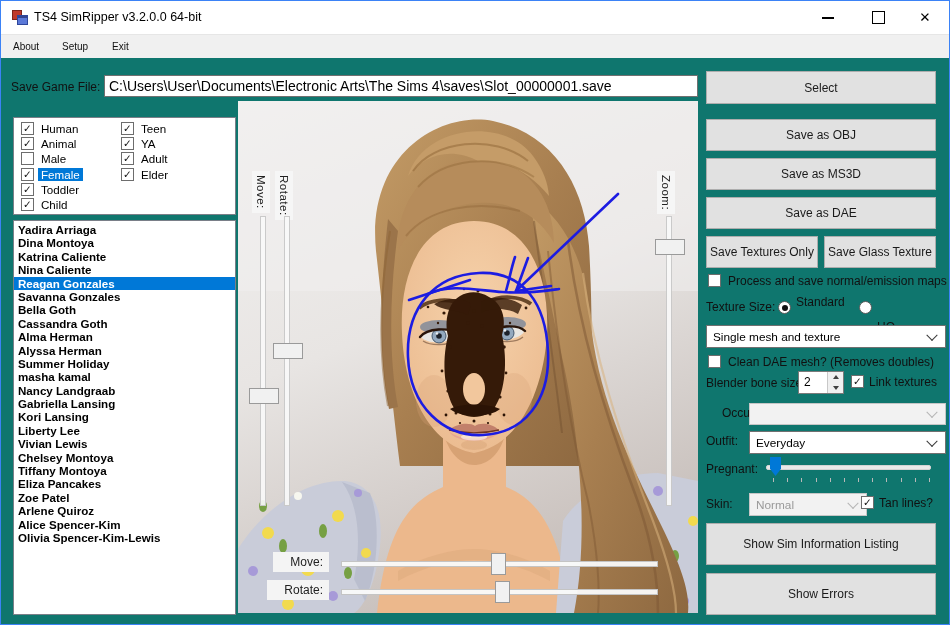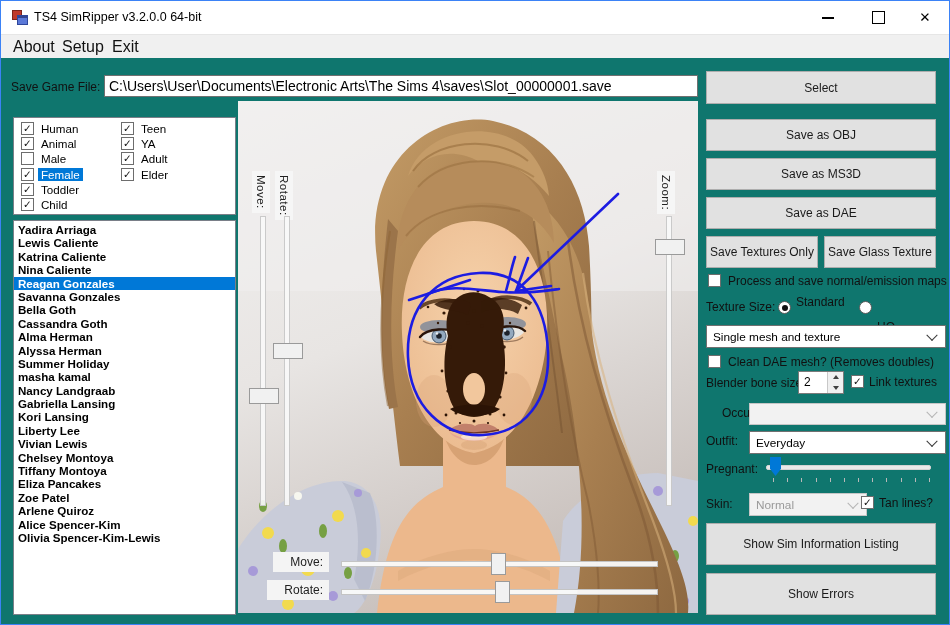--- a/index.html
+++ b/index.html
@@ -13,21 +13,21 @@
   .app-icon .sq2{position:absolute;left:5px;top:6px;width:9px;height:8px;background:#5b79d8;border:1px solid #2f479c;}
   .app-icon .sq2 i{display:block;height:2px;background:#33448f;}
   .win-btn{position:absolute;top:0;width:46px;height:33px;display:flex;align-items:center;justify-content:center;}
   #btn-min{left:804px}#btn-max{left:854px}#btn-close{left:901px}
   .min-glyph{width:12px;height:2px;background:#000;}
   .max-glyph{width:11px;height:11px;border:1.3px solid #000;background:transparent;}
   .close-glyph{font-size:13.5px;color:#000;line-height:1;}
 
   
   .menubar{position:absolute;left:0;top:34px;width:100%;height:23px;background:#f0f0f0;}
-  .menu-item{position:absolute;top:0;height:23px;display:flex;align-items:center;padding:0 9px;font-size:16px;color:#111;}
+  .menu-item{position:absolute;top:0;height:23px;display:flex;align-items:center;padding:0 9px;font-size:10px;color:#111;}
   #menu-about{left:3px}#menu-setup{left:52px}#menu-exit{left:102px}
 
   
   .file-label{position:absolute;left:10px;top:79px;font-size:12px;color:#111;}
   .file-input{position:absolute;left:103px;top:74px;width:584px;height:18px;border:1px solid #707070;background:#fff;
               font-size:14px;padding:1px 4px;font-family:"Liberation Sans",sans-serif;color:#000;}
 
   
   .btn{position:absolute;background:#e1e1e1;border:1px solid #adadad;font-size:12px;color:#1a1a1a;
        display:flex;align-items:center;justify-content:center;text-align:center;cursor:default;}
@@ -205,21 +205,21 @@
         </div>
         <div class="cb-row">
           <span class="cb">✓</span>
           <span class="cb-label">Elder</span>
         </div>
       </div>
   </div>
 
   <div id="sim-list">
       <div class="sim-item">Yadira Arriaga</div>
-      <div class="sim-item">Lewis Caliente</div>
+      <div class="sim-item">Dina Montoya</div>
       <div class="sim-item">Katrina Caliente</div>
       <div class="sim-item">Nina Caliente</div>
       <div class="sim-item sel">Reagan Gonzales</div>
       <div class="sim-item">Savanna Gonzales</div>
       <div class="sim-item">Bella Goth</div>
       <div class="sim-item">Cassandra Goth</div>
       <div class="sim-item">Alma Herman</div>
       <div class="sim-item">Alyssa Herman</div>
       <div class="sim-item">Summer Holiday</div>
       <div class="sim-item">masha kamal</div>

